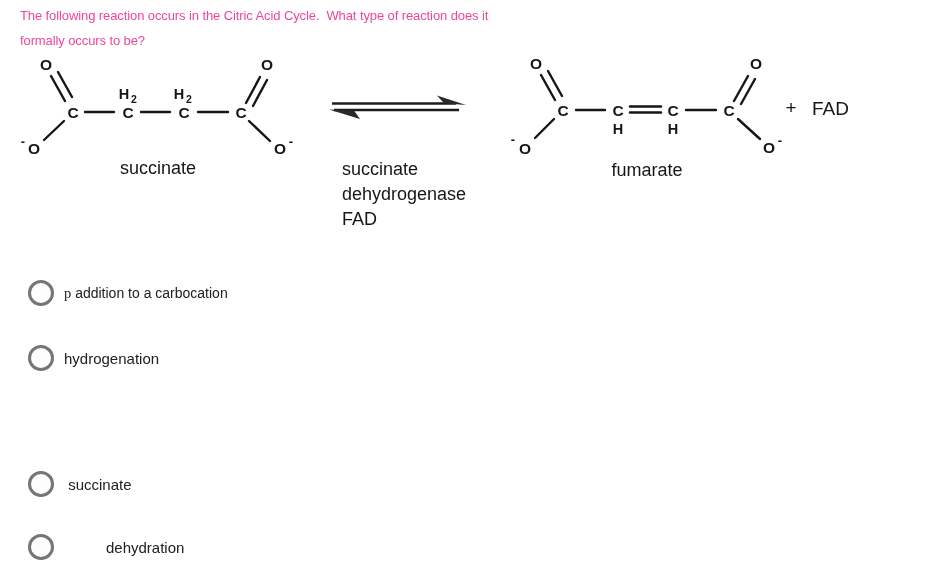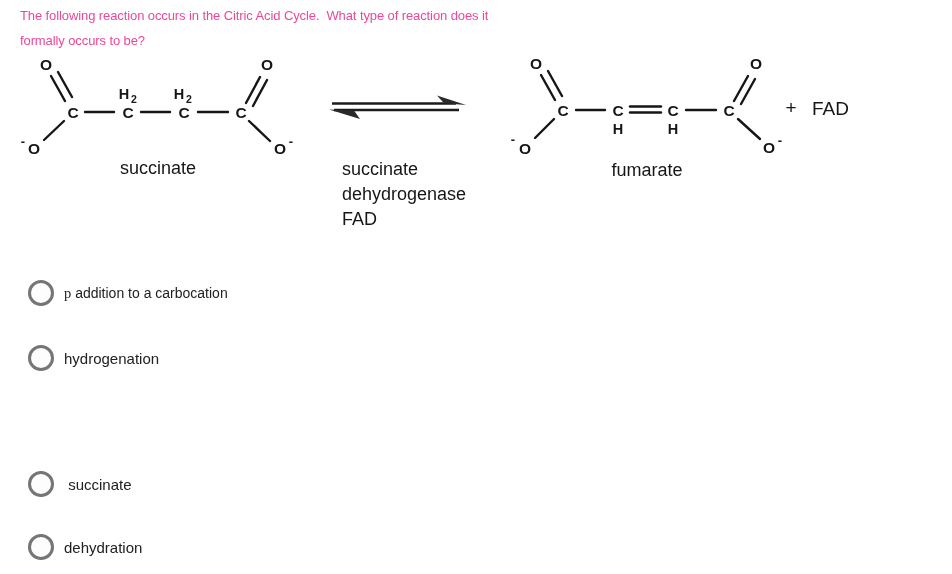--- a/index.html
+++ b/index.html
@@ -56,21 +56,21 @@
   }
   .option:first-child .option-label { font-size: 14px; }
   .serif-prefix {
     font-family: "Liberation Serif", serif;
     font-size: 14.5px;
   }
   .opt-1 { top: 280px; }
   .opt-2 { top: 345px; text-align: center; }
   .opt-3 { top: 409px; }
   .opt-4 { top: 471px; }
-  .opt-5 { top: 534px; }
+  .opt-5 { top: 534px; gap: 42px; }
 </style>
 </head>
 <body>
 
 <div class="question">
   <div>The following reaction occurs in the Citric Acid Cycle.  What type of reaction does it</div>
   <div>formally occurs to be?</div>
 </div>
 
 <svg class="scheme-svg" width="952" height="245" viewBox="0 0 952 245">

